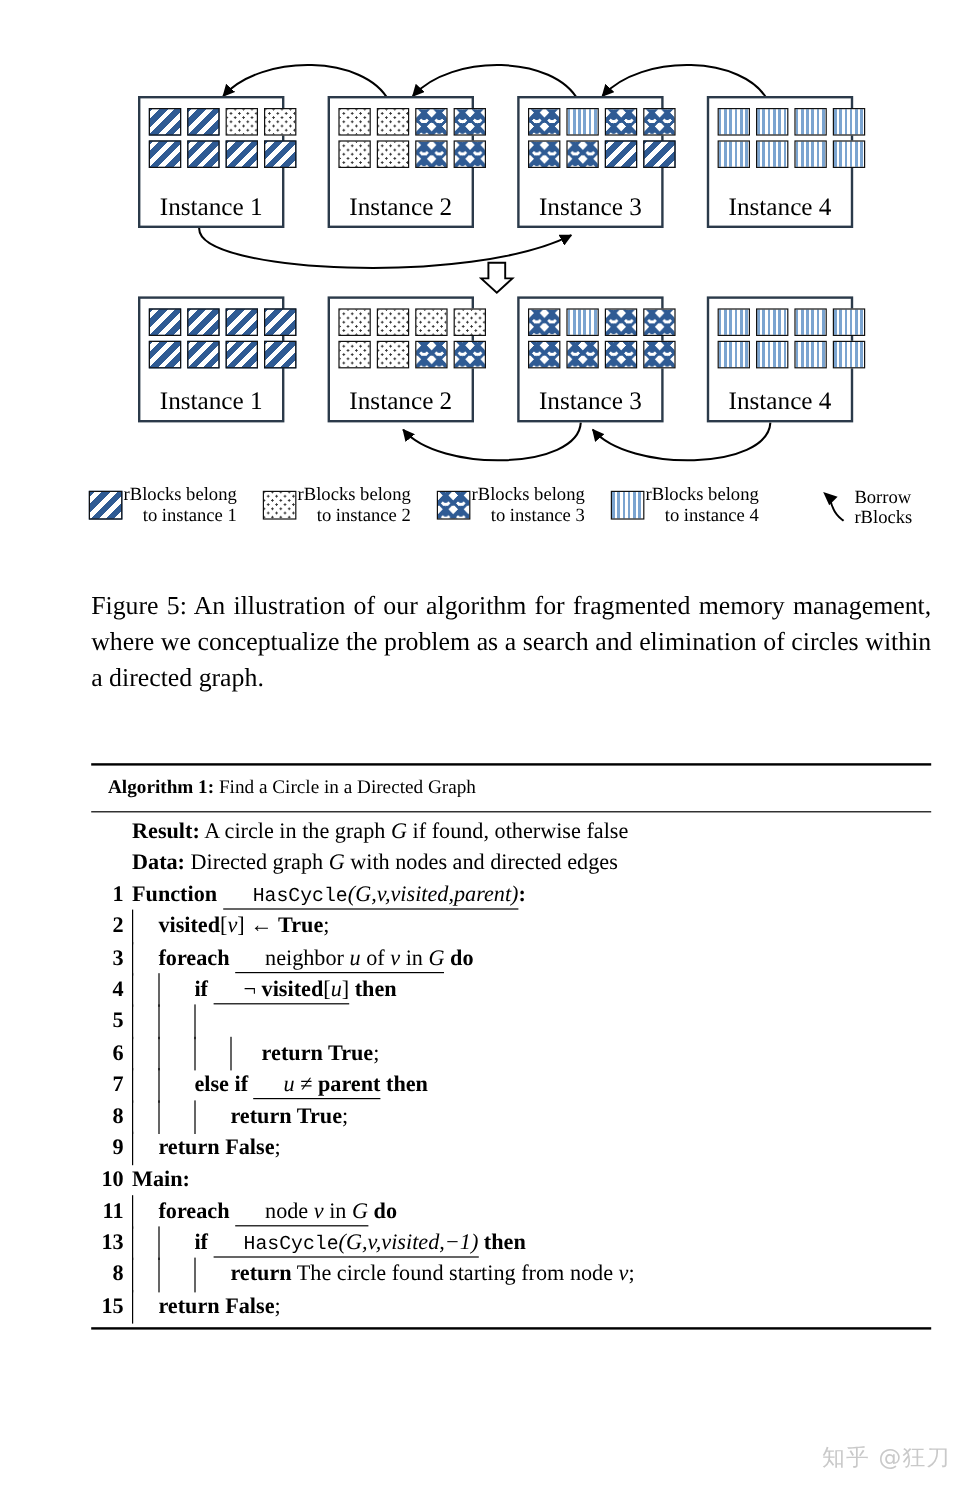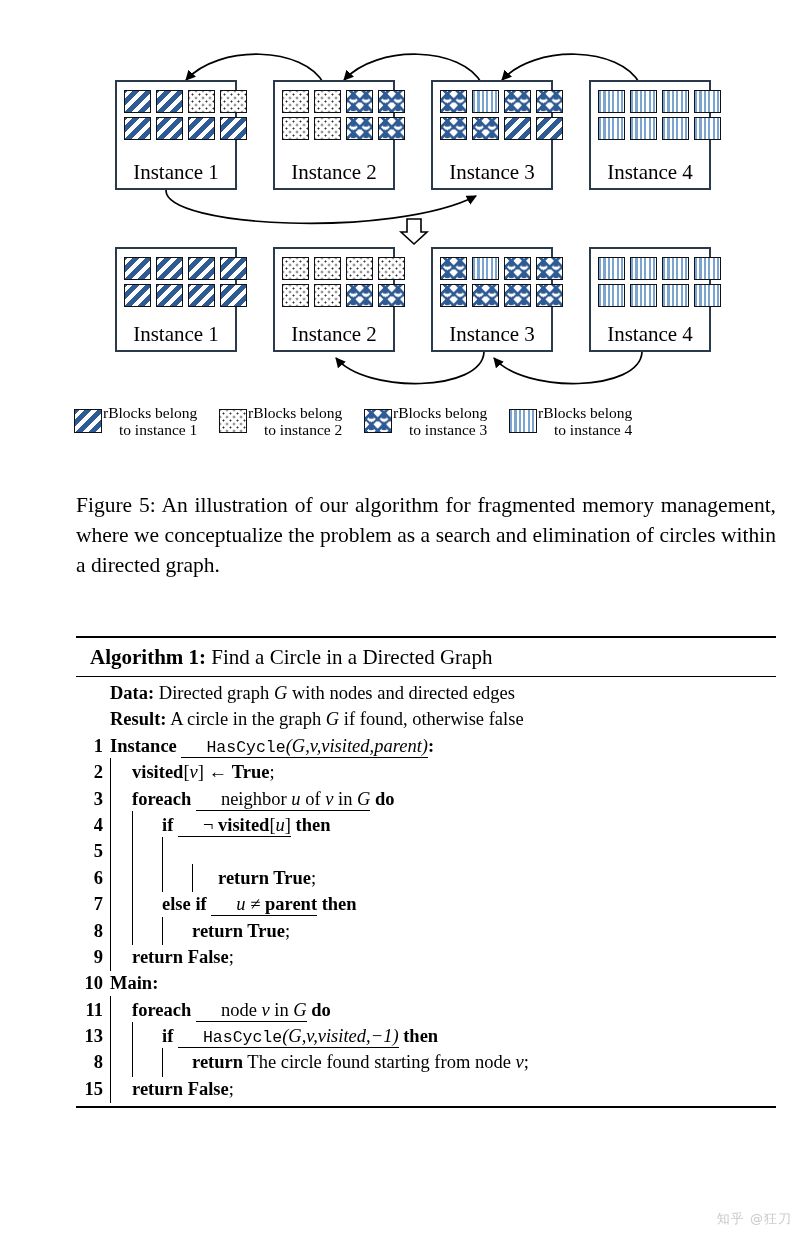--- a/index.html
+++ b/index.html
@@ -168,21 +168,21 @@
     height: 0;
     border-top: 2.4px solid #000;
     width: 100%;
   }
   .rule-thin {
     height: 0;
     border-top: 1.4px solid #000;
     width: 100%;
   }
   #algo-title {
-    font-size: 21px;
+    font-size: 16px;
     line-height: 30px;
     padding: 4px 0 4px 14px;
   }
   #algo-title .b { font-weight: bold; }
 
   #algo-body {
     padding-top: 3px;
     font-size: 18.5px;
     line-height: 26.4px;
   }
@@ -234,21 +234,21 @@
     border-bottom: 1.2px solid #000;
     padding-bottom: 1px;
     padding-left: 25px;
   }
 
   
   #watermark {
     position: absolute;
     right: 18px;
     bottom: 12px;
-    font-size: 13px;
+    font-size: 19px;
     color: #c9c9c9;
     font-family: "DejaVu Sans", "Liberation Sans", sans-serif;
     letter-spacing: 1px;
     margin-left: 24px;
   }
 </style>
 </head>
 <body>
 
 <div id="figure-area">
@@ -402,44 +402,52 @@
     <span class="legend-swatch pat-3"></span>
     <span class="legend-text">rBlocks belong
 to instance 3</span>
   </div>
   <div class="legend-entry" style="left:435px; top:0px;">
     <span class="legend-swatch pat-4"></span>
     <span class="legend-text">rBlocks belong
 to instance 4</span>
   </div>
 
+  <div id="legend-borrow">
+    <svg width="32" height="40" viewBox="0 0 32 40">
+      <path d="M 24 30 C 22 28 16 26 13 13" fill="none" stroke="#000" stroke-width="1.6"></path>
+      <path d="M 7 6 L 19 10 L 12 17 Z" fill="#000"></path>
+    </svg>
+    <span class="legend-text">Borrow
+rBlocks</span>
+  </div>
 </div>
 
 <div id="caption">Figure 5: An illustration of our algorithm for fragmented memory management, where we conceptualize the problem as a search and elimination of circles within a directed graph.</div>
 
 <div id="algorithm">
   <div class="rule-thick"></div>
   <div id="algo-title"><span class="b">Algorithm 1:</span><span> Find a Circle in a Directed Graph</span></div>
   <div class="rule-thin"></div>
 
   <div id="algo-body">
 
     <div class="algo-line">
       <span class="ln"></span>
+      <span class="algo-text"><span class="b">Result:</span> <span>A circle in the graph <span class="it">G</span> if found, otherwise false</span></span>
+    </div>
+
+    <div class="algo-line">
+      <span class="ln"></span>
       <span class="algo-text"><span class="b">Data:</span> <span>Directed graph <span class="it">G</span> with nodes and directed edges</span></span>
     </div>
 
     <div class="algo-line">
-      <span class="ln"></span>
-      <span class="algo-text"><span class="b">Result:</span> <span>A circle in the graph <span class="it">G</span> if found, otherwise false</span></span>
-    </div>
-
-    <div class="algo-line">
       <span class="ln">1</span>
-      <span class="algo-text"><span class="b">Instance</span> <span class="uline"><span class="mono">HasCycle</span><span class="it">(G,v,visited,parent)</span></span><span class="b">:</span></span>
+      <span class="algo-text"><span class="b">Function</span> <span class="uline"><span class="mono">HasCycle</span><span class="it">(G,v,visited,parent)</span></span><span class="b">:</span></span>
     </div>
 
     <div class="algo-line">
       <span class="ln">2</span>
       <span class="ind i1 bar"></span>
       <span class="algo-text"><span class="b">visited</span>[<span class="it">v</span>] ← <span class="b">True</span>;</span>
     </div>
 
     <div class="algo-line">
       <span class="ln">3</span>

